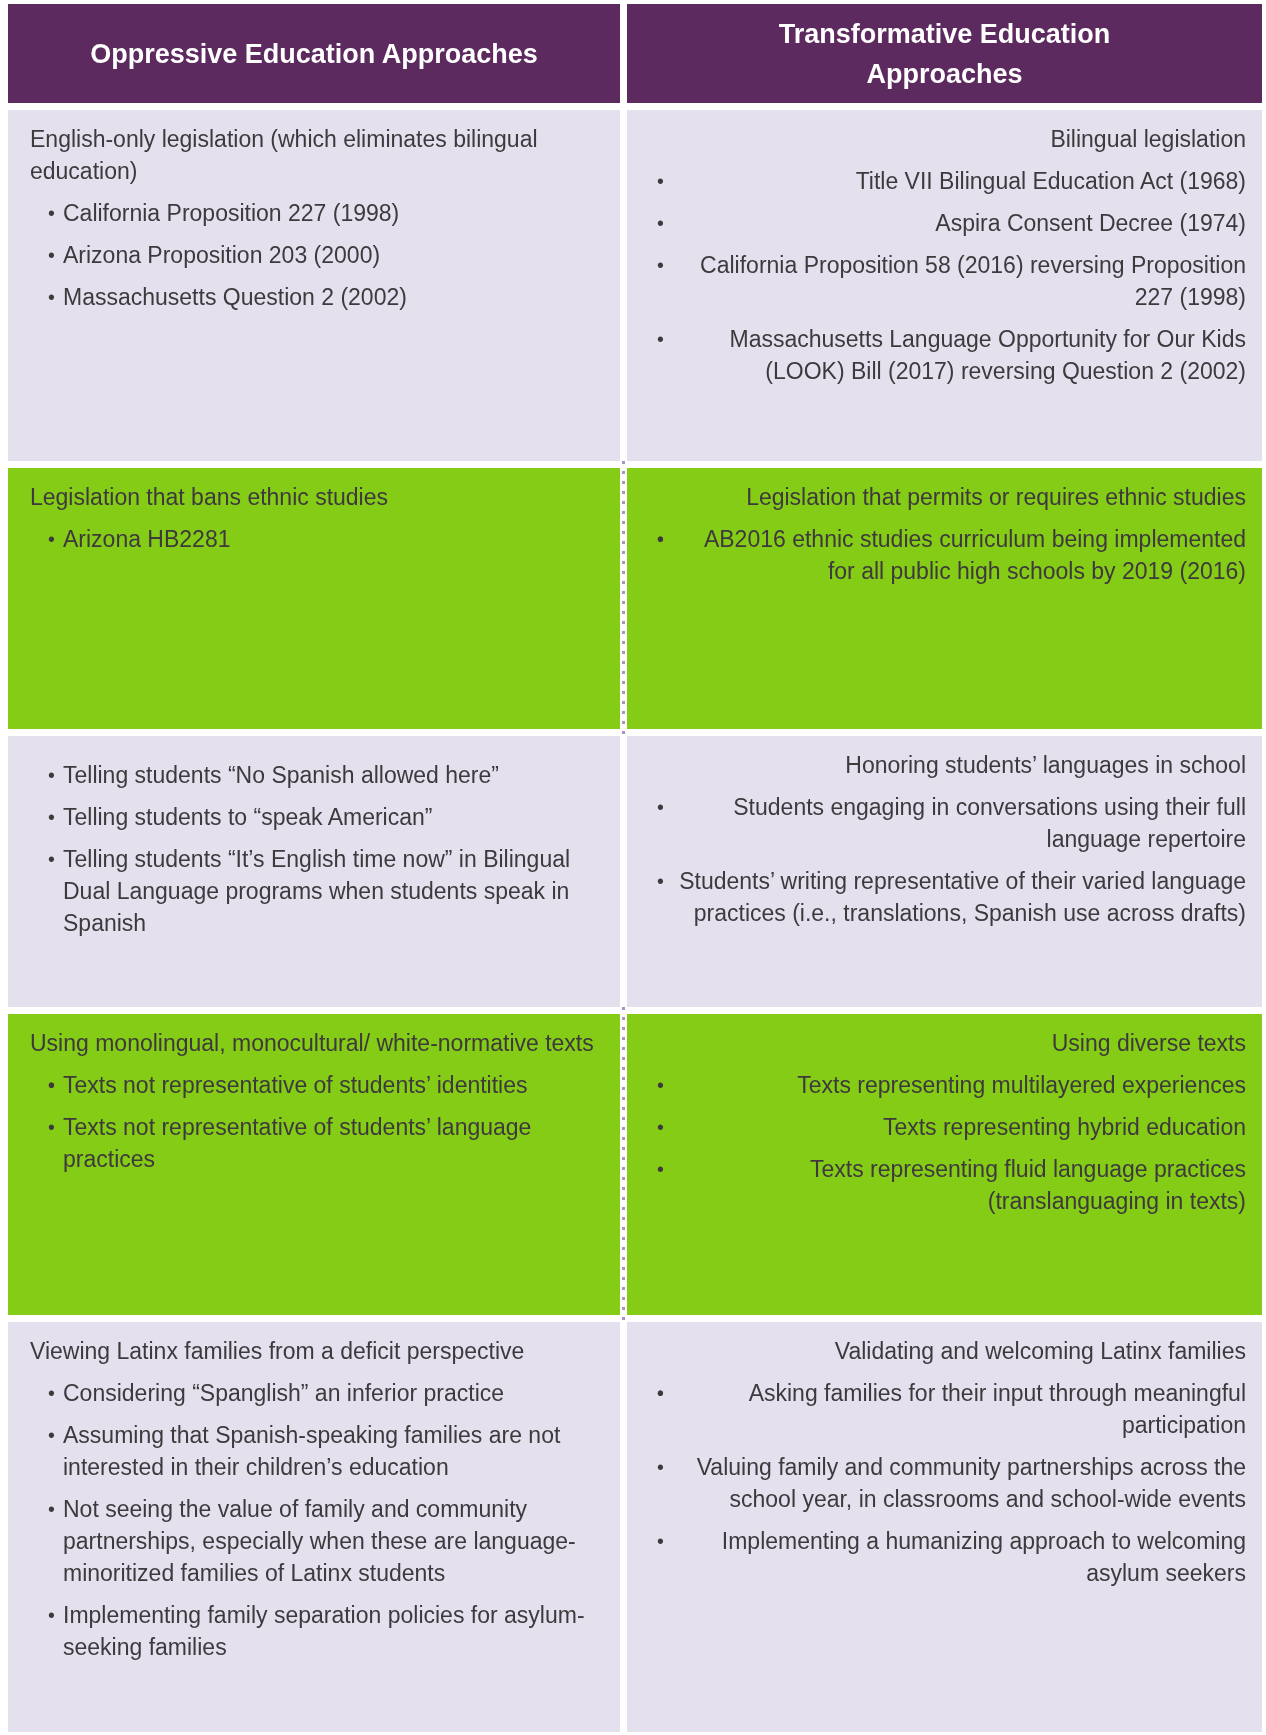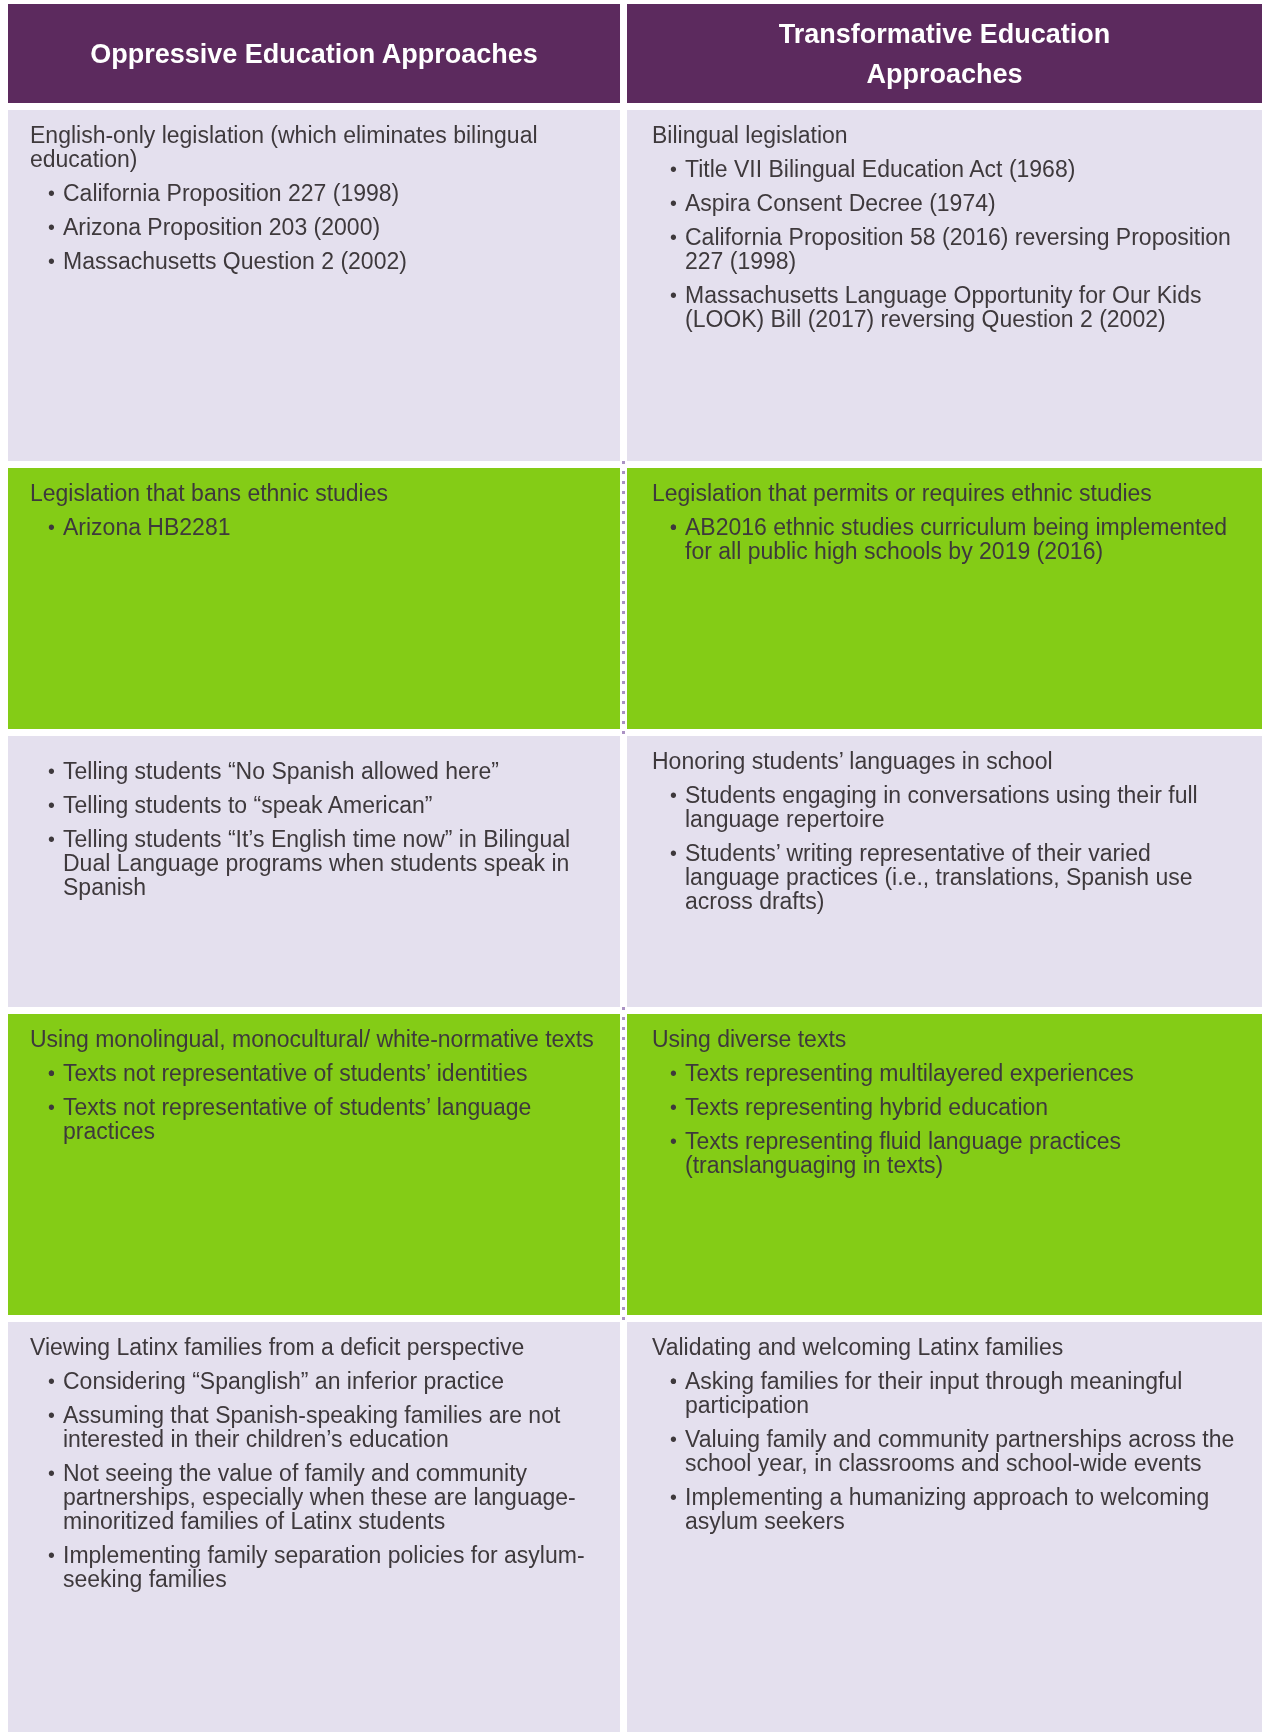--- a/index.html
+++ b/index.html
@@ -42,24 +42,24 @@
     text-align: center;
     font-weight: bold;
     font-size: 27px;
     line-height: 40px;
   }
   .header-cell .inner { max-width: 450px; }
 
   .cell {
     box-sizing: border-box;
     font-size: 23px;
-    line-height: 24px;
+    line-height: 32px;
     padding: 13px 16px 8px 22px;
   }
-  .cell.right-col { padding-left: 25px; }
+  .cell.right-col { padding-left: 12px; text-align: right; }
 
   .row.lavender .cell { background: #e4e0ee; }
   .row.white .cell { background: #84cc16; }
 
   
   .row.white::after {
     content: "";
     position: absolute;
     left: 614px;
     top: -7px;

